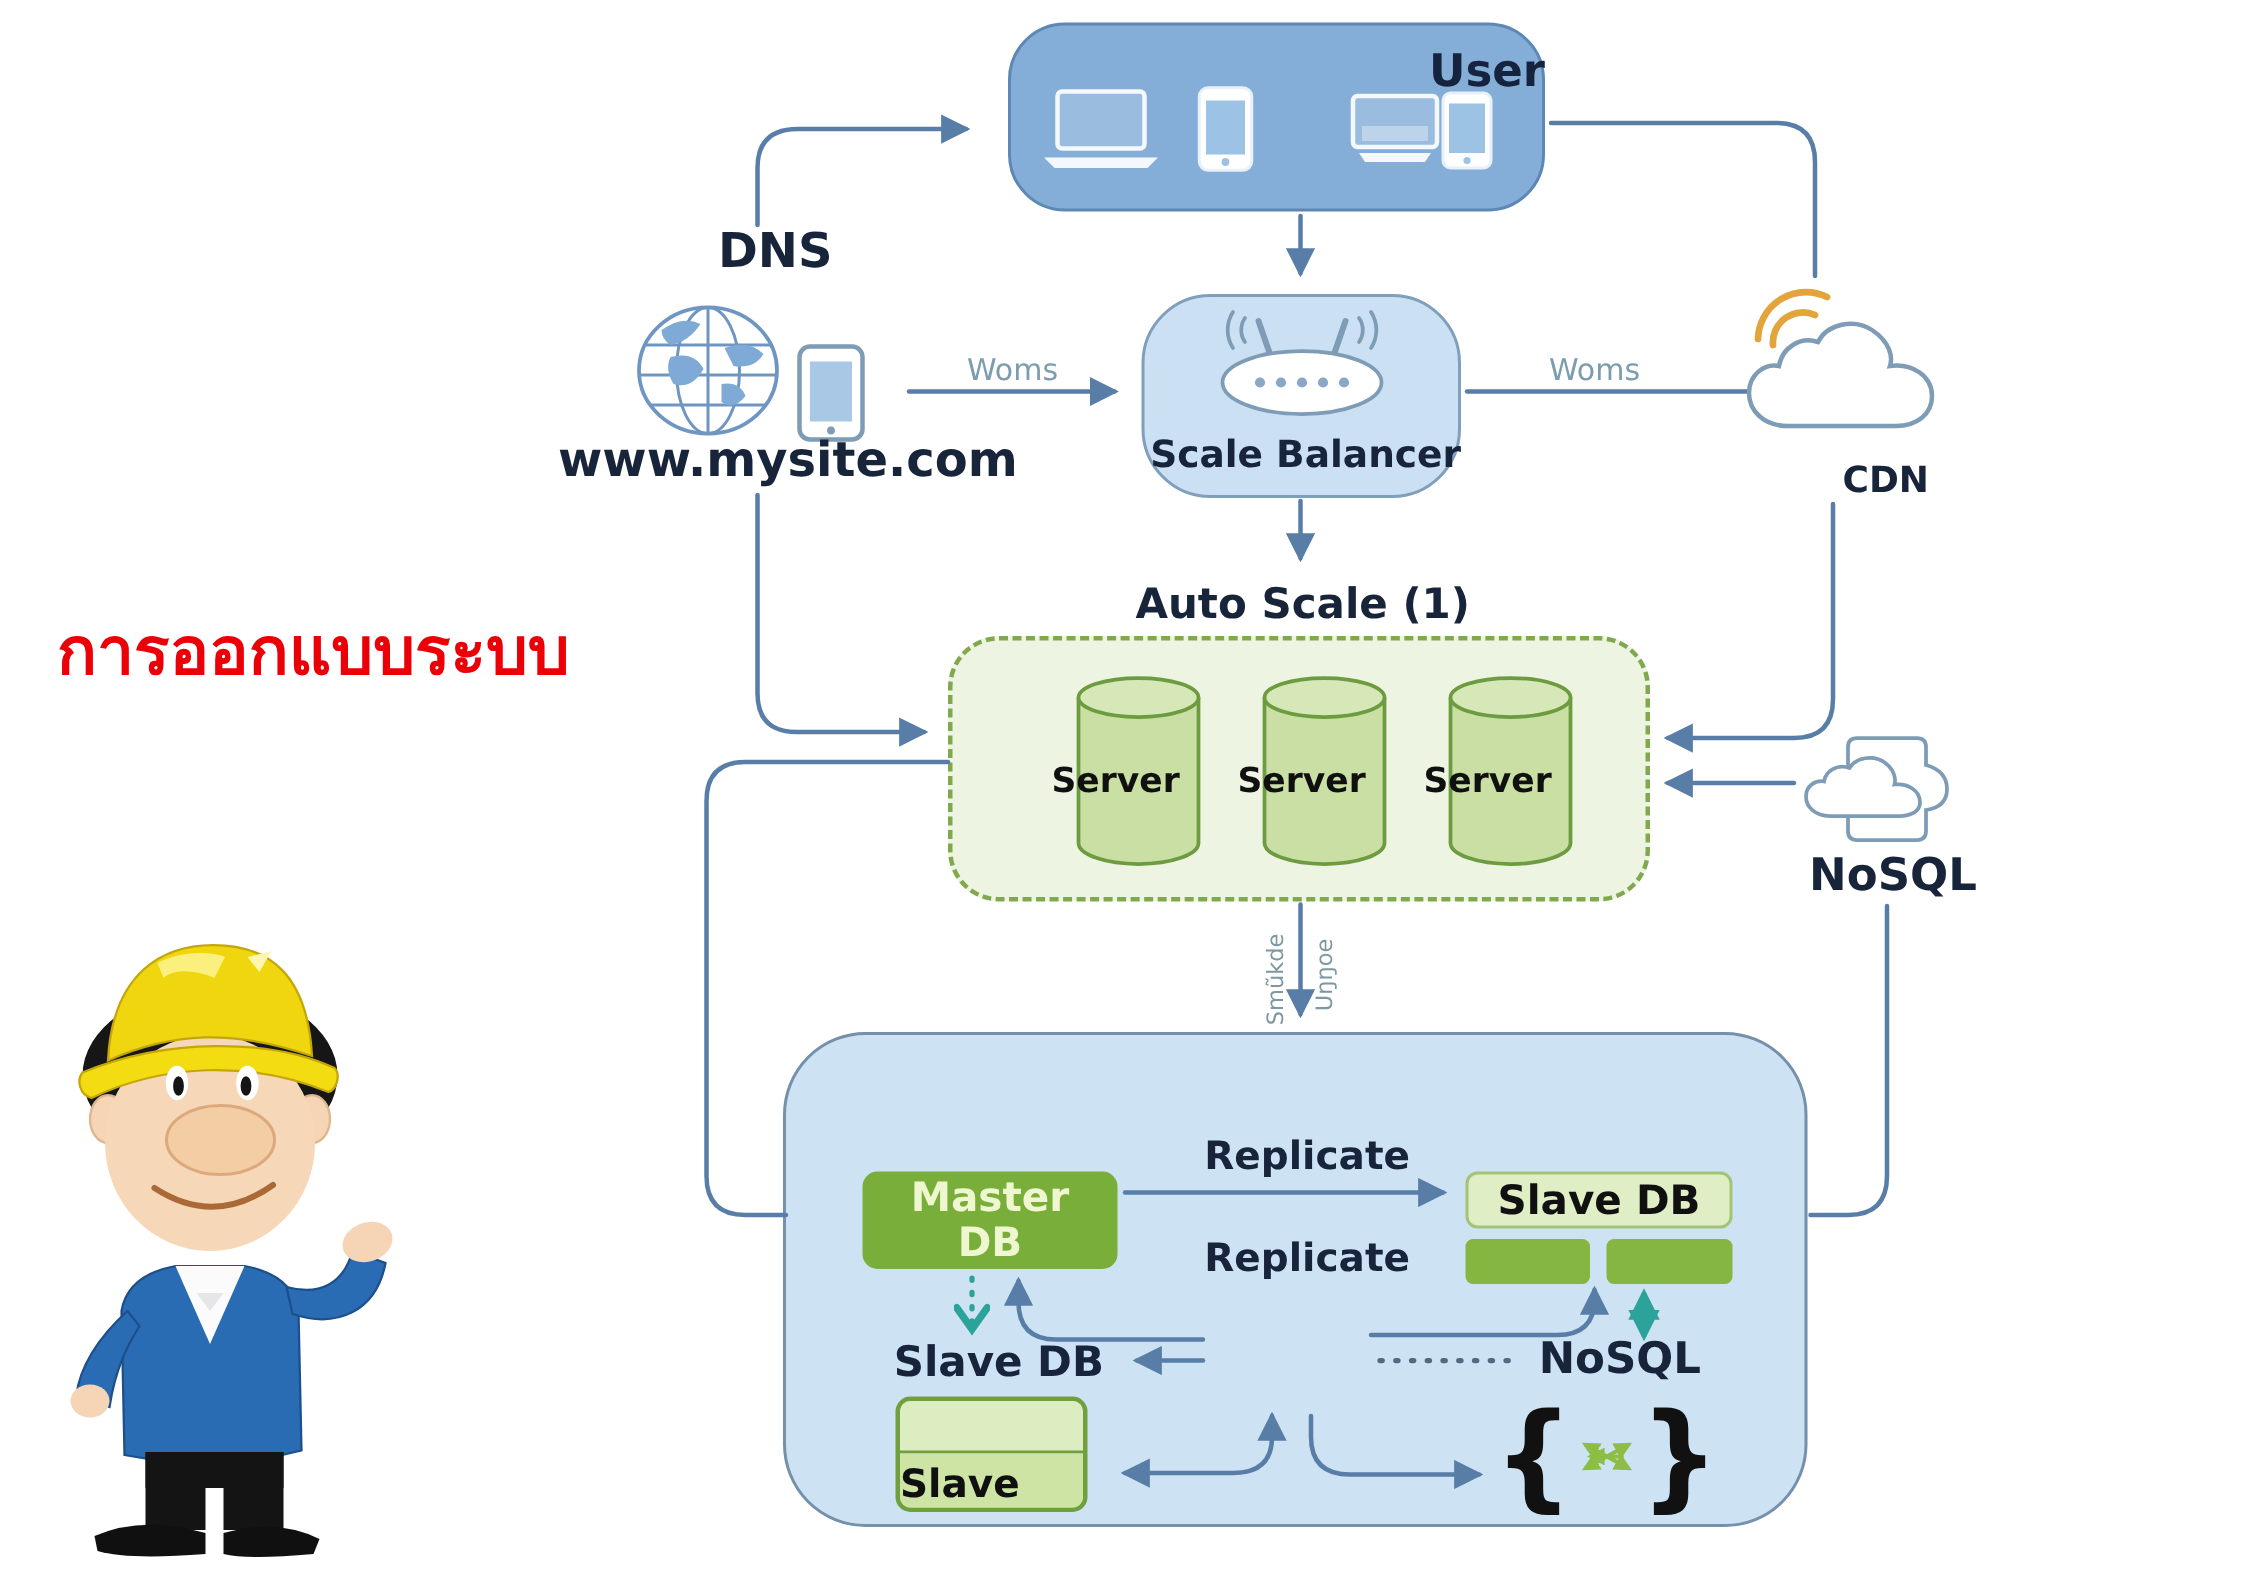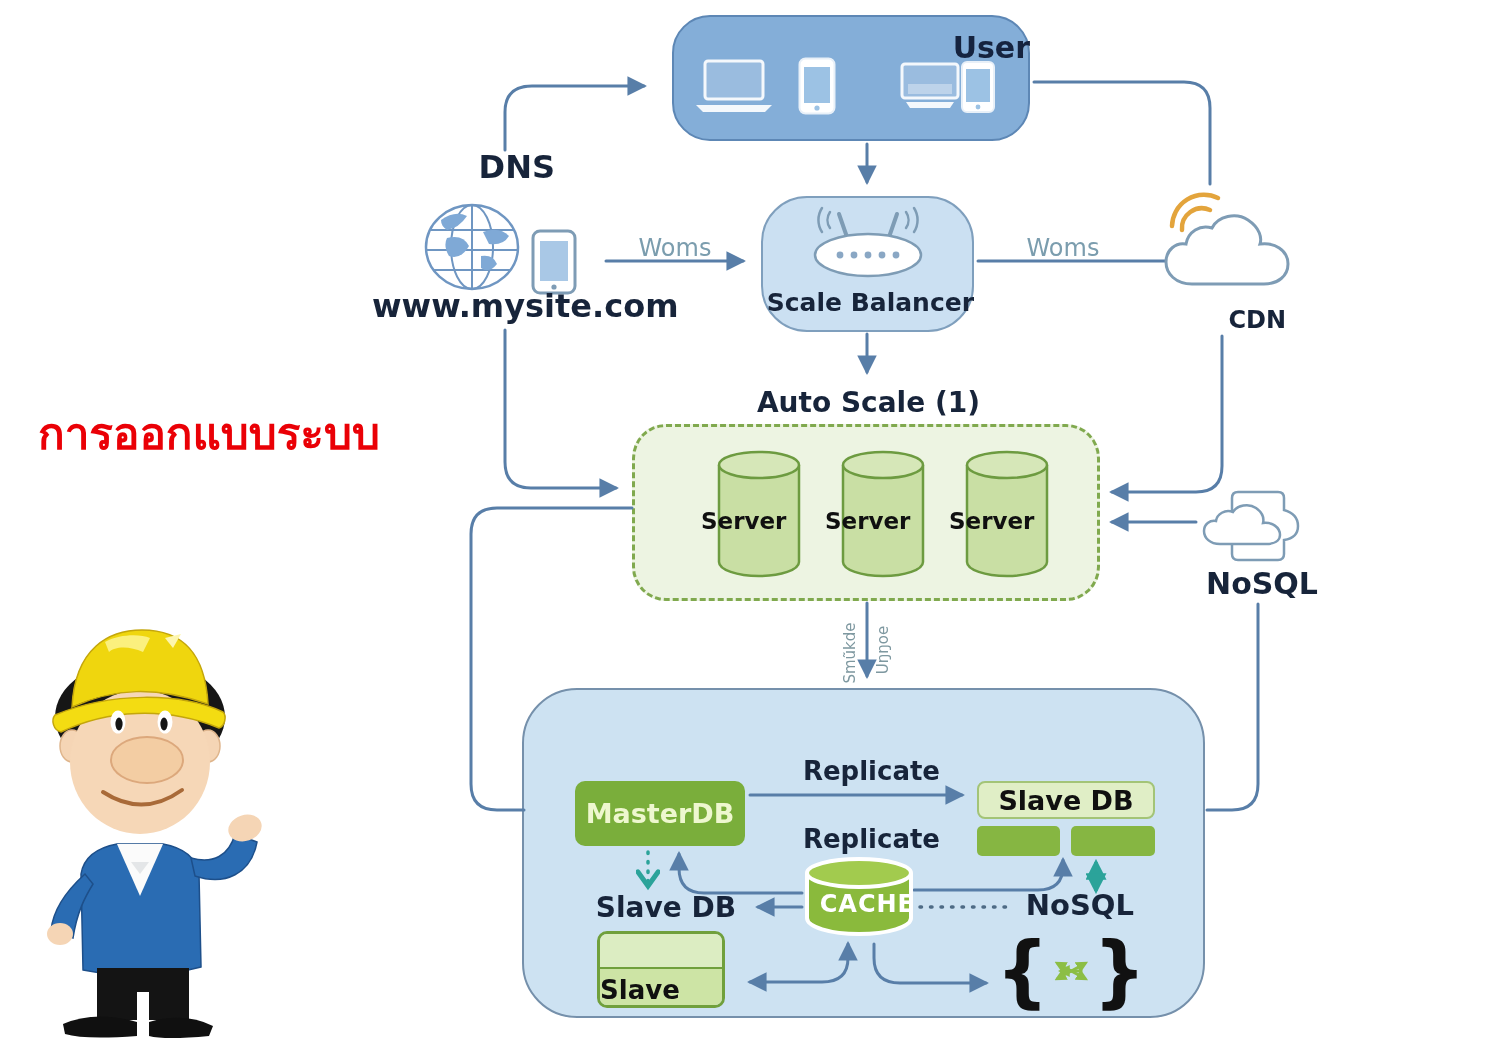--- a/index.html
+++ b/index.html
@@ -26,39 +26,39 @@
   .as-label{left:755px;top:386px;width:225px;font-size:28px;}
   .as-box{left:632px;top:424px;width:468px;height:177px;background:#edf4e2;border:3px dashed #80a94e;border-radius:34px;box-sizing:border-box;}
   .server{width:84px;height:128px;padding-left:16px;}
   .server-label{left:0;top:58px;width:84px;font-size:23px;color:#101010;}
   
   .nosql-label{left:1192px;top:566px;width:126px;font-size:30px;}
   
   .dl-box{left:522px;top:688px;width:683px;height:330px;background:#cde2f2;border:2px solid #7590ab;border-radius:55px;box-sizing:border-box;}
   .dl-title{left:767px;top:710px;width:200px;font-size:28px;}
   .master-box{left:575px;top:781px;width:170px;height:65px;background:#7aae3b;border-radius:10px;
-              display:flex;flex-direction:row;justify-content:center;align-items:center;}
+              display:flex;flex-direction:column;justify-content:center;align-items:center;}
   .master-box span{color:#eef7cf;font-size:27px;font-weight:bold;line-height:1.08;}
   .replicate1{left:790px;top:756px;width:150px;font-size:26px;}
   .replicate2{left:790px;top:824px;width:150px;font-size:26px;}
   .slave-right{left:977px;top:781px;width:178px;height:38px;background:#e0eec6;border:2px solid #a3c477;border-radius:8px;
                box-sizing:border-box;display:flex;align-items:center;justify-content:center;font-size:27px;font-weight:bold;color:#101010;}
   .greenbox{background:#86b642;border-radius:5px;width:83px;height:30px;}
   .cache-wrap{left:803px;top:856px;width:112px;height:86px;}
   .cache-label{left:0;top:34px;width:112px;font-size:24px;color:#ffffff;letter-spacing:1px;}
   .nosql2-label{left:1012px;top:888px;width:122px;font-size:29px;}
   .slaveL-label{left:588px;top:891px;width:148px;font-size:28px;}
   .slave-bottom{left:597px;top:931px;width:128px;height:77px;border:3px solid #70a03c;border-radius:10px;box-sizing:border-box;overflow:hidden;}
   .slave-bottom .cellA{height:33px;background:#dcedc2;border-bottom:2px solid #70a03c;}
   .slave-bottom .cellB{height:100%;background:#cde4a5;display:flex;align-items:center;justify-content:center;
                        font-size:26px;font-weight:bold;color:#101010;}
   .braces{left:996px;top:924px;width:150px;height:94px;display:flex;align-items:center;justify-content:center;gap:4px;}
   .brace{font-size:74px;font-weight:600;color:#111;line-height:1;transform:scaleY(1.05);}
   
-  .woms{width:90px;font-size:24px;color:#7b9dae;text-align:center;font-weight:normal;}
+  .woms{width:90px;font-size:20px;color:#7b9dae;text-align:center;font-weight:normal;}
   .rot{width:84px;height:20px;font-size:15px;color:#7e98a0;text-align:center;transform:rotate(-90deg);}
   .wires{left:0;top:0;width:1500px;height:1050px;pointer-events:none;}
 </style>
 </head>
 <body>
 
 <div class="canvas">
 
   <div class="abs user-box"></div>
   <div class="abs lb-box"></div>
@@ -234,27 +234,20 @@
     <span>DB</span>
   </div>
 
   <div class="abs lbl replicate1">Replicate</div>
   <div class="abs lbl replicate2">Replicate</div>
 
   <div class="abs slave-right">Slave DB</div>
   <div class="abs greenbox" style="left:977px;top:826px;"></div>
   <div class="abs greenbox" style="left:1071px;top:826px;width:84px;"></div>
 
-  <div class="abs cache-wrap">
-    <svg width="112" height="86" viewBox="0 0 112 86">
-      <path d="M4,17 L4,62 A52,16 0 0,0 108,62 L108,17" fill="#8aba3c" stroke="#ffffff" stroke-width="4"></path>
-      <ellipse cx="56" cy="17" rx="52" ry="14" fill="#a2cb4e" stroke="#ffffff" stroke-width="4"></ellipse>
-    </svg>
-    <div class="abs lbl cache-label">CACHE</div>
-  </div>
 
   <div class="abs lbl nosql2-label">NoSQL</div>
   <div class="abs lbl slaveL-label">Slave DB</div>
 
   <div class="abs slave-bottom">
     <div class="cellA"></div>
     <div class="cellB">Slave DB</div>
   </div>
 
   <div class="abs braces">

